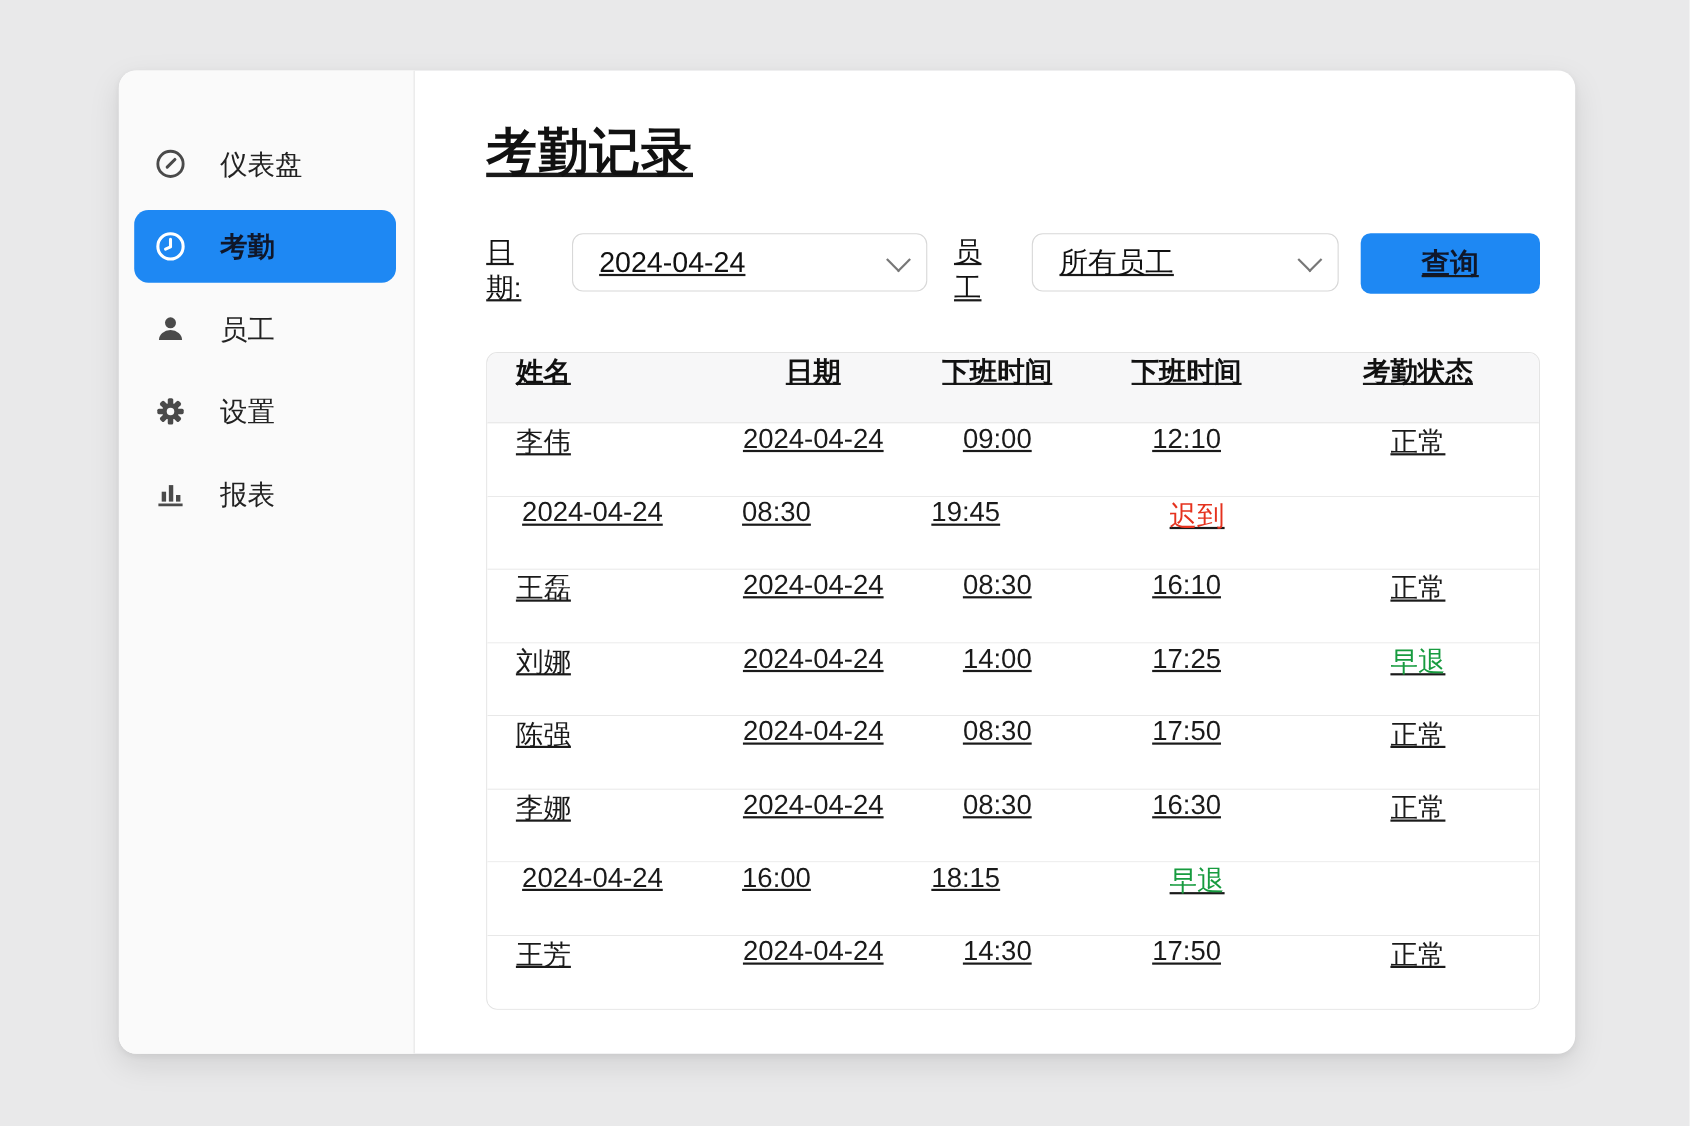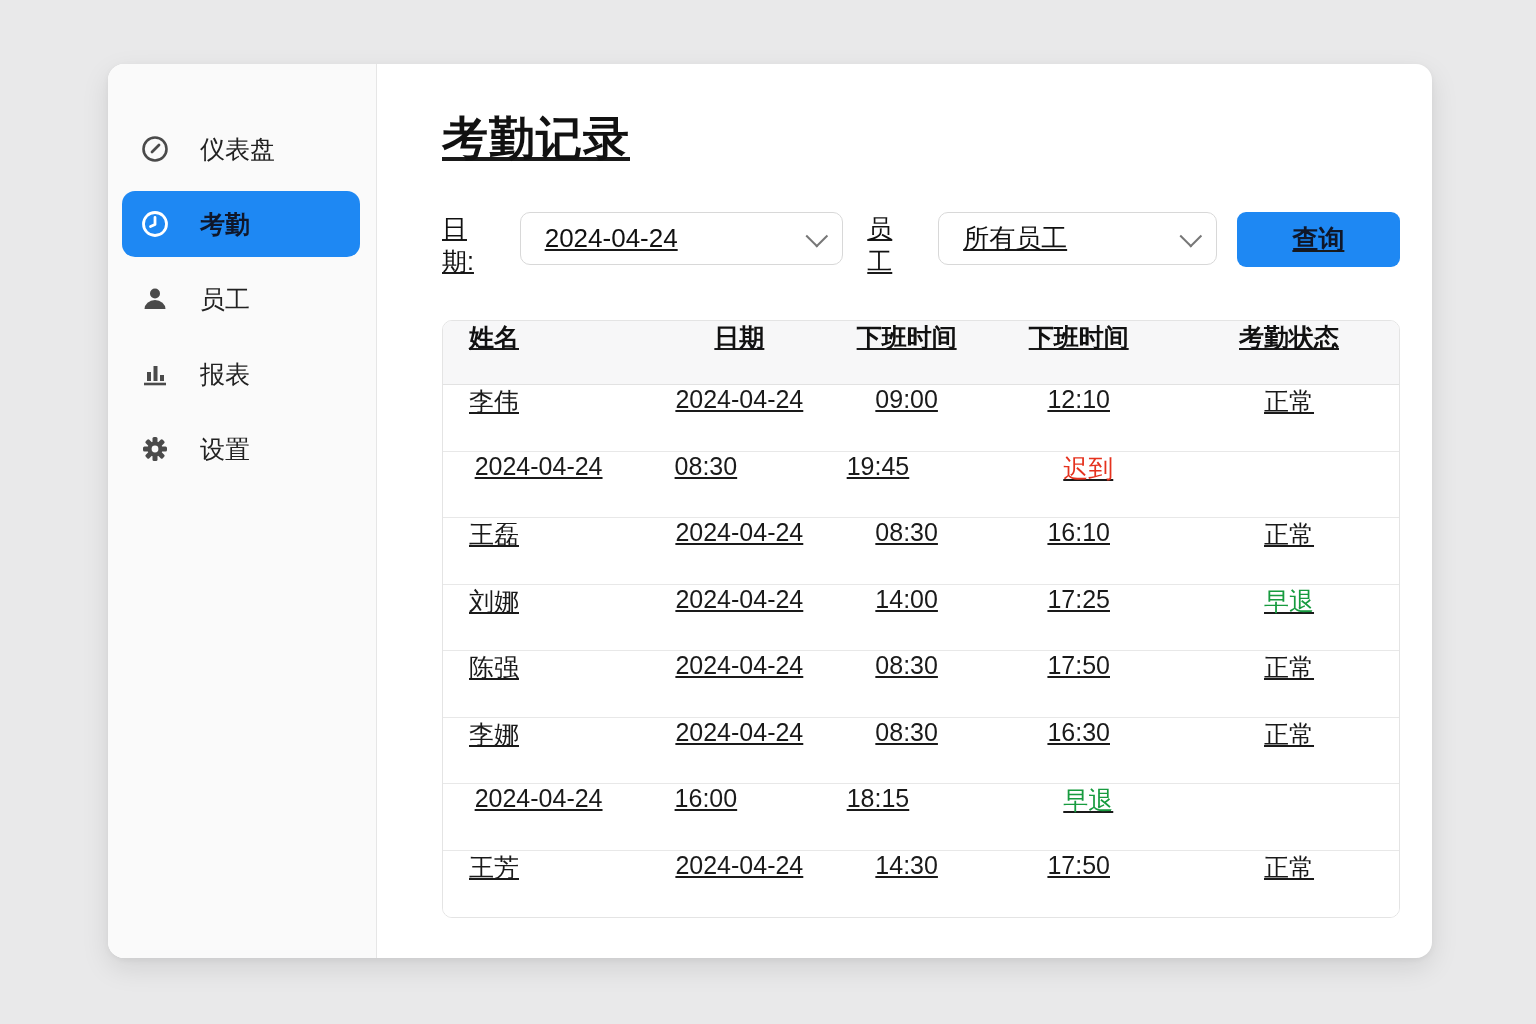--- a/index.html
+++ b/index.html
@@ -158,43 +158,43 @@
           <svg width="30" height="30" viewBox="0 0 30 30">
             <circle cx="15" cy="9.5" r="5" fill="#4a4a4a"></circle>
             <path d="M4.5 25 a10.5 9 0 0 1 21 0 z" fill="#4a4a4a"></path>
           </svg>
         </span>
         <span class="lbl">员工</span>
       </div>
       <div class="side-item">
         <span class="icn">
           <svg width="30" height="30" viewBox="0 0 30 30">
-            <line x1="4" y1="25" x2="26" y2="25" stroke="#4a4a4a" stroke-width="2.6"></line>
-            <rect x="7" y="13" width="4" height="9" fill="#4a4a4a"></rect>
-            <rect x="13.5" y="7" width="4" height="15" fill="#4a4a4a"></rect>
-            <rect x="20" y="16" width="4" height="6" fill="#4a4a4a"></rect>
-          </svg>
-        </span>
-        <span class="lbl">报表</span>
-      </div>
-      <div class="side-item">
-        <span class="icn">
-          <svg width="30" height="30" viewBox="0 0 30 30">
             <g fill="#4a4a4a">
               <rect x="12.5" y="3" width="5" height="24" rx="1.5"></rect>
               <rect x="12.5" y="3" width="5" height="24" rx="1.5" transform="rotate(45 15 15)"></rect>
               <rect x="12.5" y="3" width="5" height="24" rx="1.5" transform="rotate(90 15 15)"></rect>
               <rect x="12.5" y="3" width="5" height="24" rx="1.5" transform="rotate(135 15 15)"></rect>
               <circle cx="15" cy="15" r="7.5"></circle>
             </g>
             <circle cx="15" cy="15" r="3.4" fill="#fafafa"></circle>
           </svg>
         </span>
         <span class="lbl">设置</span>
       </div>
+      <div class="side-item">
+        <span class="icn">
+          <svg width="30" height="30" viewBox="0 0 30 30">
+            <line x1="4" y1="25" x2="26" y2="25" stroke="#4a4a4a" stroke-width="2.6"></line>
+            <rect x="7" y="13" width="4" height="9" fill="#4a4a4a"></rect>
+            <rect x="13.5" y="7" width="4" height="15" fill="#4a4a4a"></rect>
+            <rect x="20" y="16" width="4" height="6" fill="#4a4a4a"></rect>
+          </svg>
+        </span>
+        <span class="lbl">报表</span>
+      </div>
     </nav>
 
   <section class="main">
     <h1 class="page-title">考勤记录</h1>
 
     <div class="filter-row">
       <span class="filter-label">日期:</span>
 
       <div class="select-box select-date">
         <span class="sel-val">2024-04-24</span>

